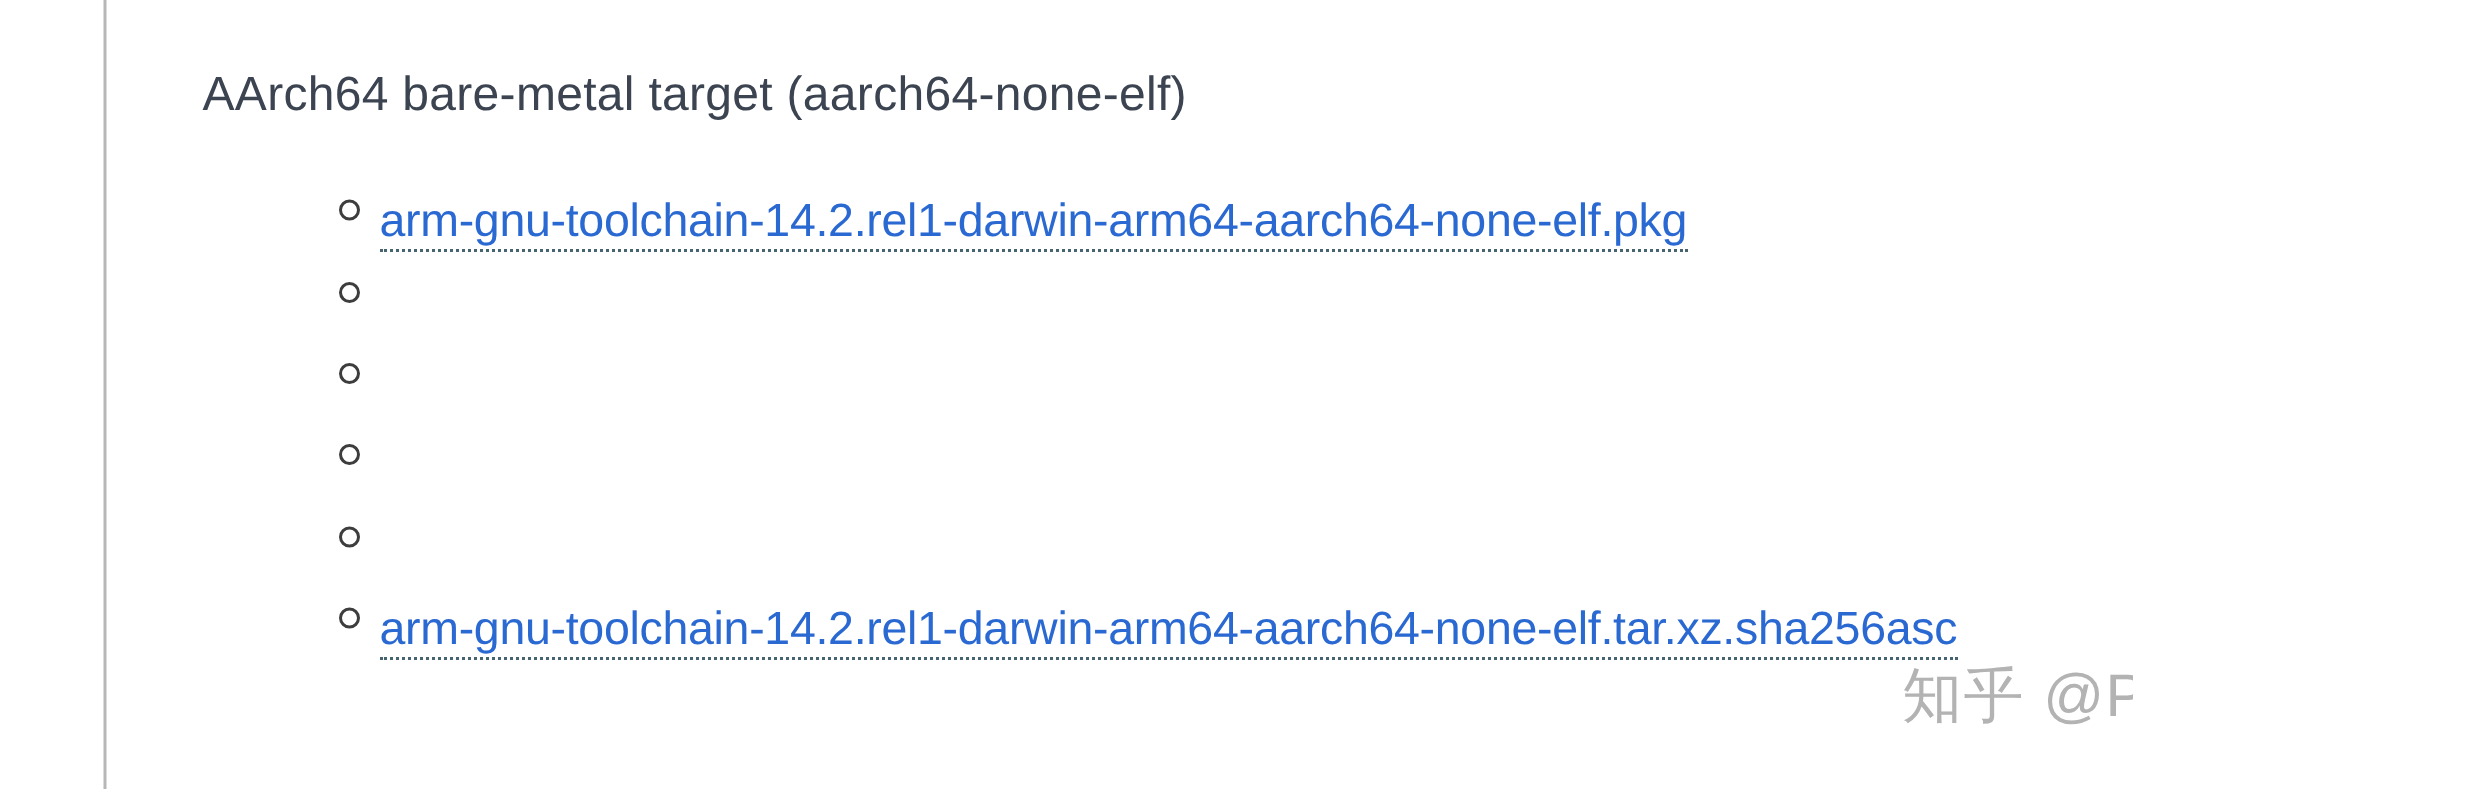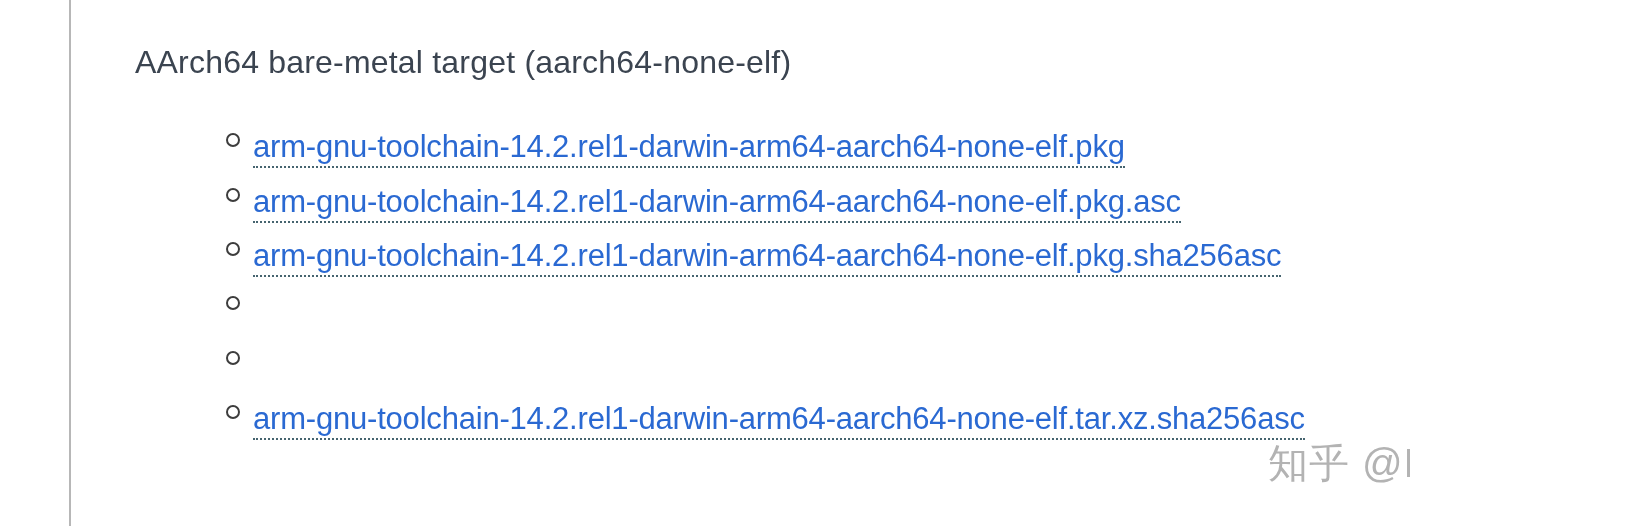--- a/index.html
+++ b/index.html
@@ -7,20 +7,21 @@
     padding: 0;
     background: #ffffff;
     font-family: "Liberation Sans", sans-serif;
   }
   .stage {
     position: relative;
     width: 1410px;
     height: 526px;
     background: #ffffff;
     overflow: hidden;
+    padding-left: 12px;
   }
   .v-divider {
     position: absolute;
     left: 69px;
     top: 0;
     width: 2px;
     height: 526px;
     background: #b7b7b7;
   }
   .section-heading {
@@ -90,26 +91,24 @@
   <h2 class="section-heading">AArch64 bare-metal target (aarch64-none-elf)</h2>
 
   <ul class="download-list">
     <li>
       <span class="bullet"></span>
       <a class="download-link" href="#">arm-gnu-toolchain-14.2.rel1-darwin-arm64-aarch64-none-elf.pkg</a>
     </li>
 
     <li>
       <span class="bullet"></span>
-      <a class="download-link" href="#">arm-gnu-toolchain-14.2.rel1-darwin-arm64-aarch64-none-elf.pkg.asc</a>
     </li>
 
     <li>
       <span class="bullet"></span>
-      <a class="download-link" href="#">arm-gnu-toolchain-14.2.rel1-darwin-arm64-aarch64-none-elf.pkg.sha256asc</a>
     </li>
 
     <li>
       <span class="bullet"></span>
     </li>
 
     <li>
       <span class="bullet"></span>
     </li>
 

